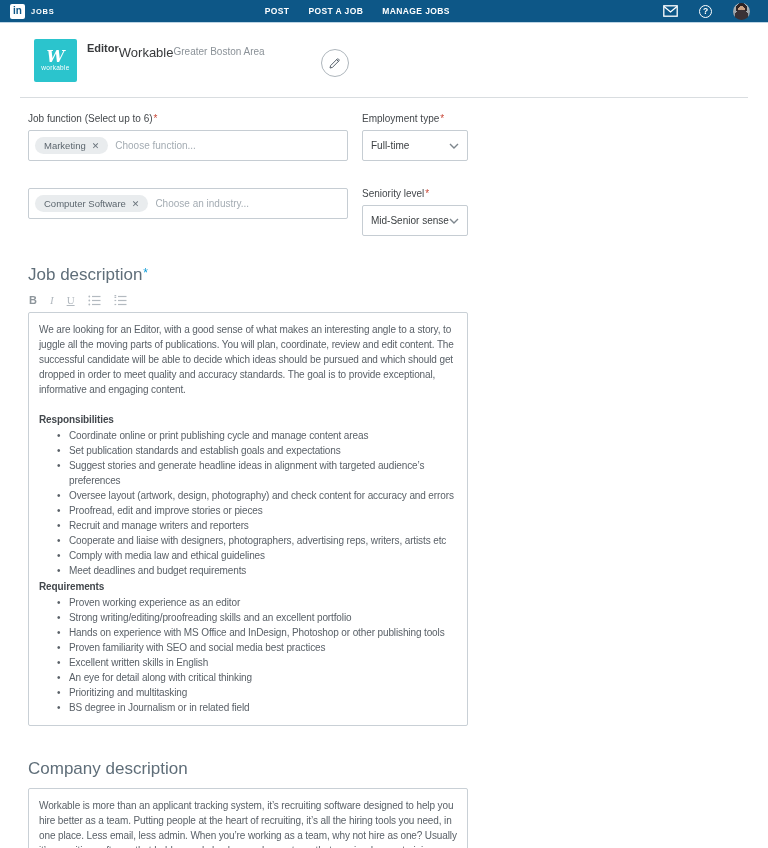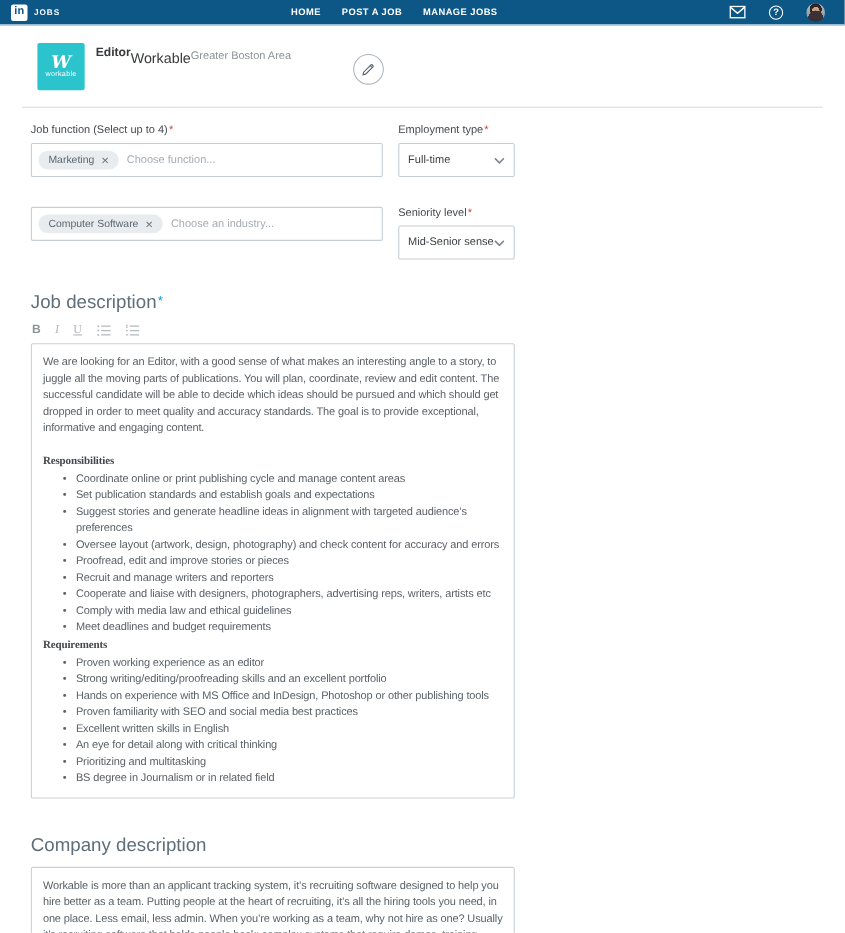--- a/index.html
+++ b/index.html
@@ -77,39 +77,39 @@
   .tb-italic { font-style:italic; }
   .tb-underline { text-decoration:underline; }
   .tb-icon { display:inline-flex; }
 
   
   .desc-box { width:440px; border:1px solid #c9d0d6; border-radius:2px;
     padding:9px 10px 10px 10px; font-size:10px; letter-spacing:-0.12px; line-height:15px;
     color:#5a6168; background:#fff; }
   .jd-box { min-height:381px; }
   .desc-box p { margin:0; }
-  .list-heading { font-weight:bold; color:#43484d; margin-top:15px;font-family:Liberation Serif, serif; }
+  .list-heading { font-weight:bold; color:#43484d; margin-top:15px; }
   .desc-box ul { list-style:none; margin:1px 0 0 0; }
   .desc-box li { padding-left:30px; position:relative; }
   .desc-box li::before { content:"•"; position:absolute; left:18px; color:#5a6168; }
 
   .cd-heading { margin-top:33px; }
   .cd-box { margin-top:9px; height:160px; overflow:hidden; }
   .jd-box-wrap { margin-top:2px; }
 </style>
 </head>
 <body>
 
 <div class="navbar">
   <div class="brand">
     <div class="in-logo">in</div>
     <span class="product-name">JOBS</span>
   </div>
   <nav class="nav-links">
-      <a href="#">HOME</a>
+      <a href="#">POST</a>
       <a href="#">POST A JOB</a>
       <a href="#">MANAGE JOBS</a>
     </nav>
   <div class="nav-icons">
     <span class="tb-icon">
       <svg width="15" height="12" viewBox="0 0 15 12">
           <rect x="0.8" y="0.8" width="13.4" height="10.4" fill="none" stroke="#ffffff" stroke-width="1.3"></rect>
           <path d="M1 1.5 L7.5 7 L14 1.5" fill="none" stroke="#ffffff" stroke-width="1.3"></path>
         </svg>
     </span>
@@ -134,21 +134,21 @@
       <svg width="13" height="13" viewBox="0 0 13 13">
           <path d="M2 11 L2.6 8.6 L9.2 2 Q9.8 1.4 10.5 2.1 L10.9 2.5 Q11.6 3.2 11 3.8 L4.4 10.4 Z M8.6 2.6 L10.4 4.4" fill="none" stroke="#55606a" stroke-width="1"></path>
         </svg>
     </button>
   </div>
   <hr class="divider">
 
   <div class="field-row">
     <div class="field-col-left">
       <div class="field-label">
-        <span>Job function (Select up to 4)</span><span class="req">*</span>
+        <span>Job function (Select up to 6)</span><span class="req">*</span>
       </div>
       <div class="multiselect">
         <span class="tag">
           <span>Marketing</span>
           <span class="tag-x">✕</span>
         </span>
         <input type="text" placeholder="Choose function..." style="">
       </div>
     </div>
     <div class="field-col-right">

